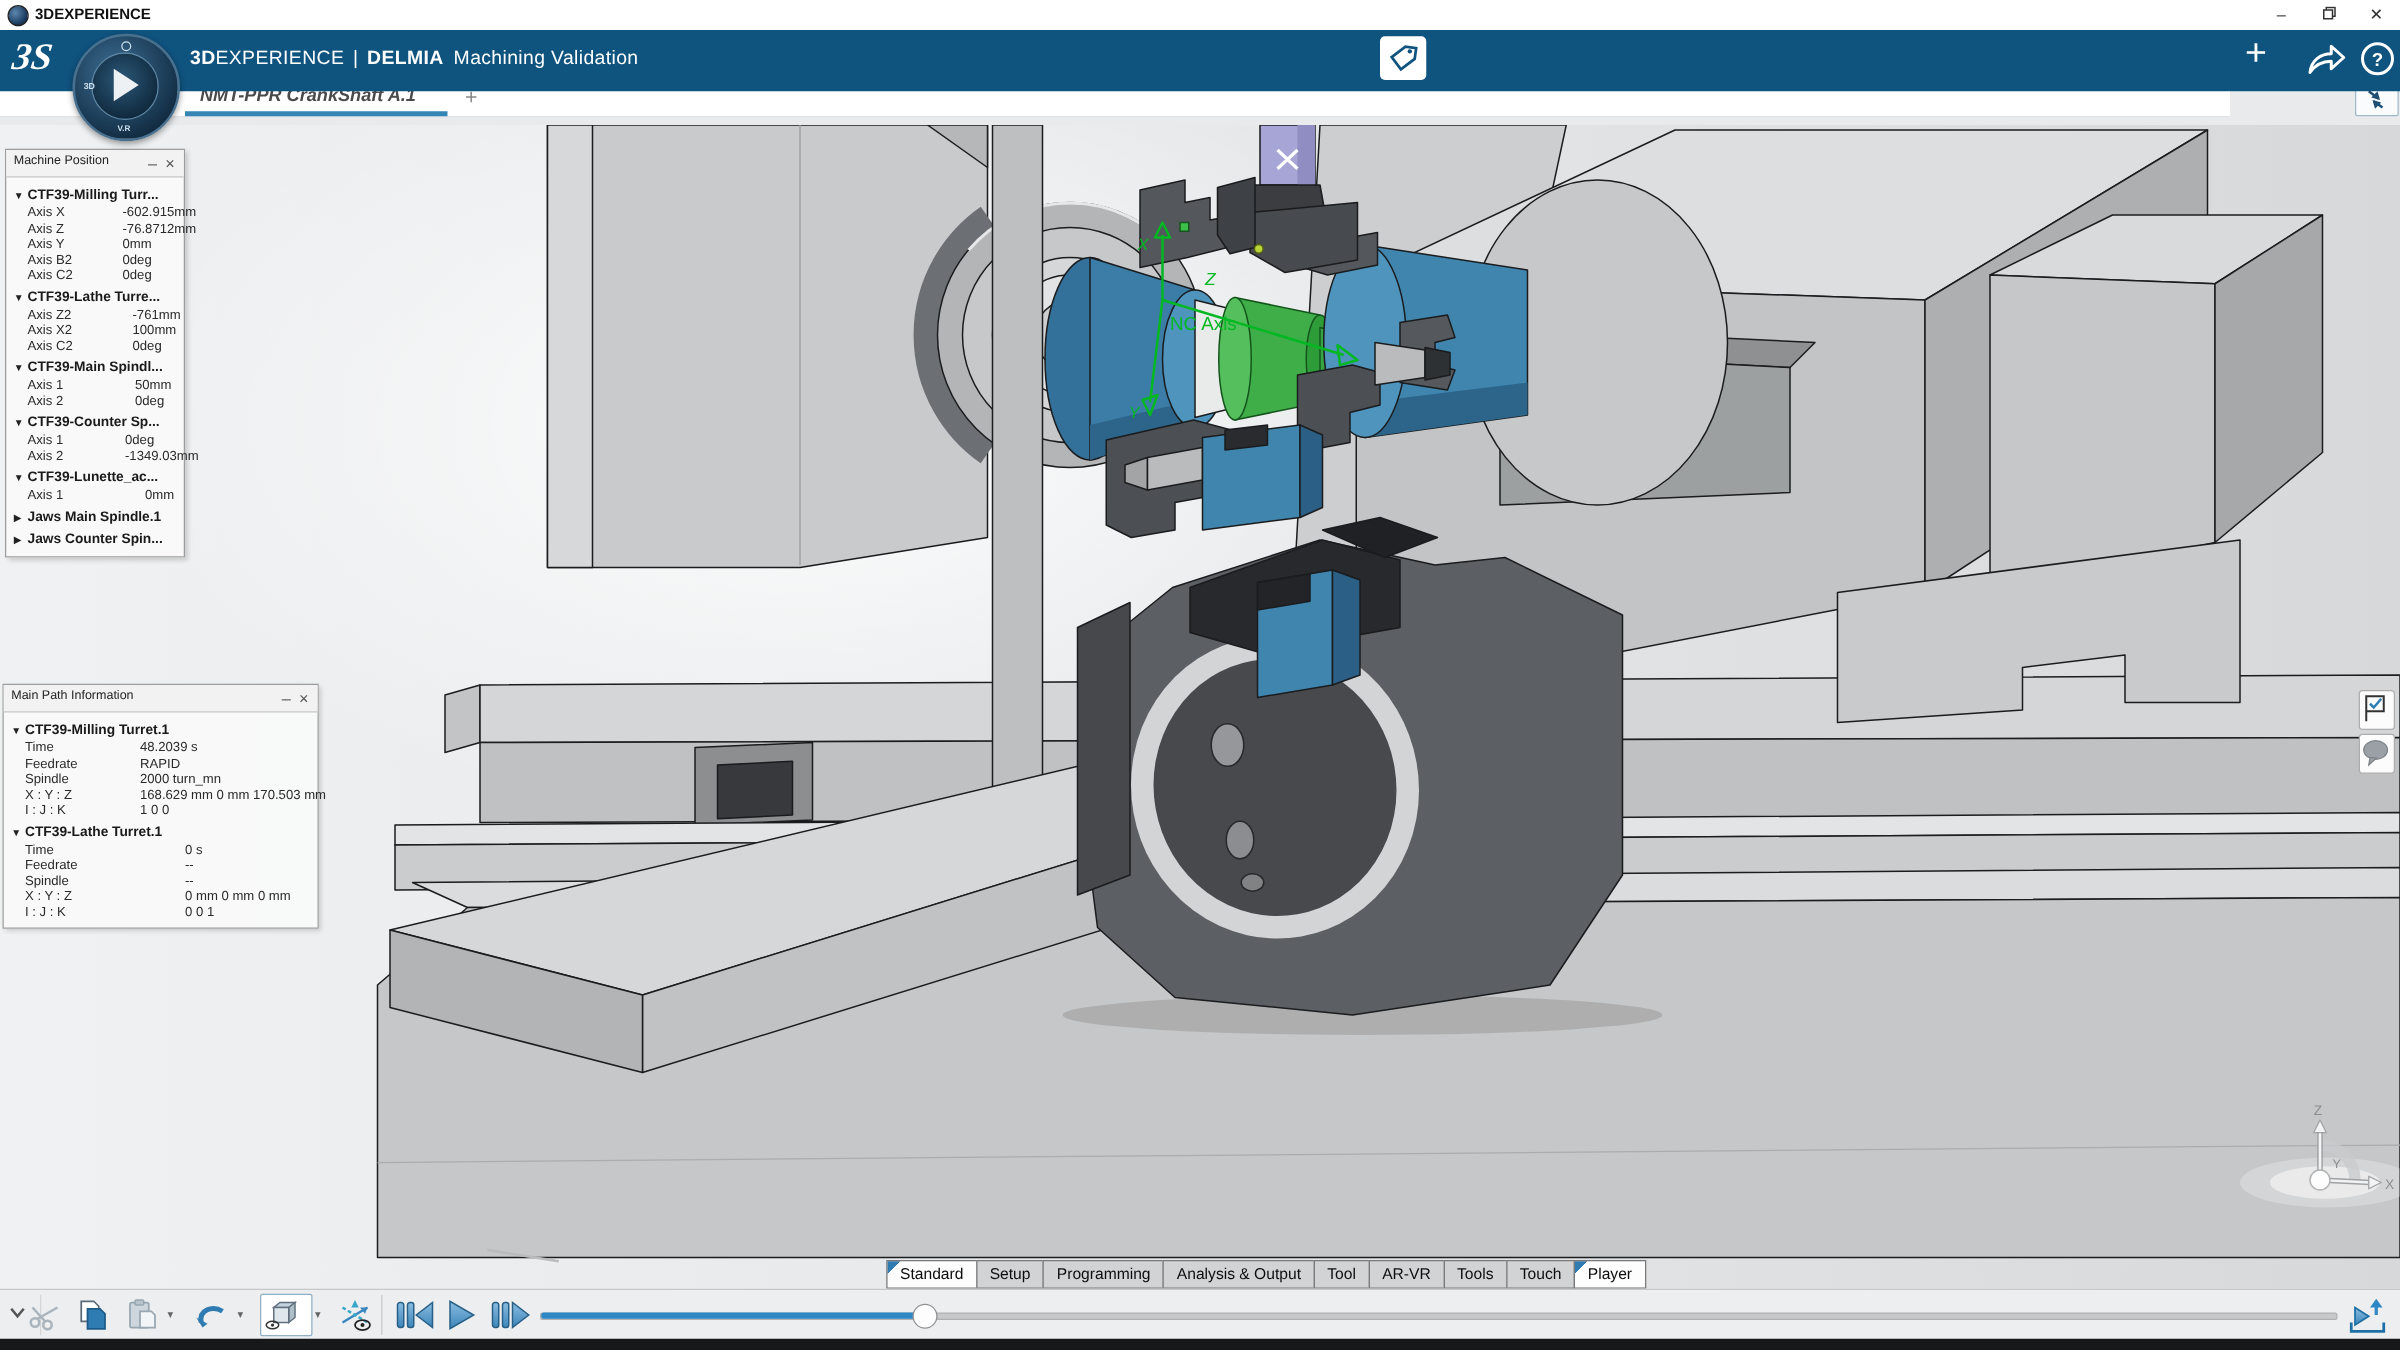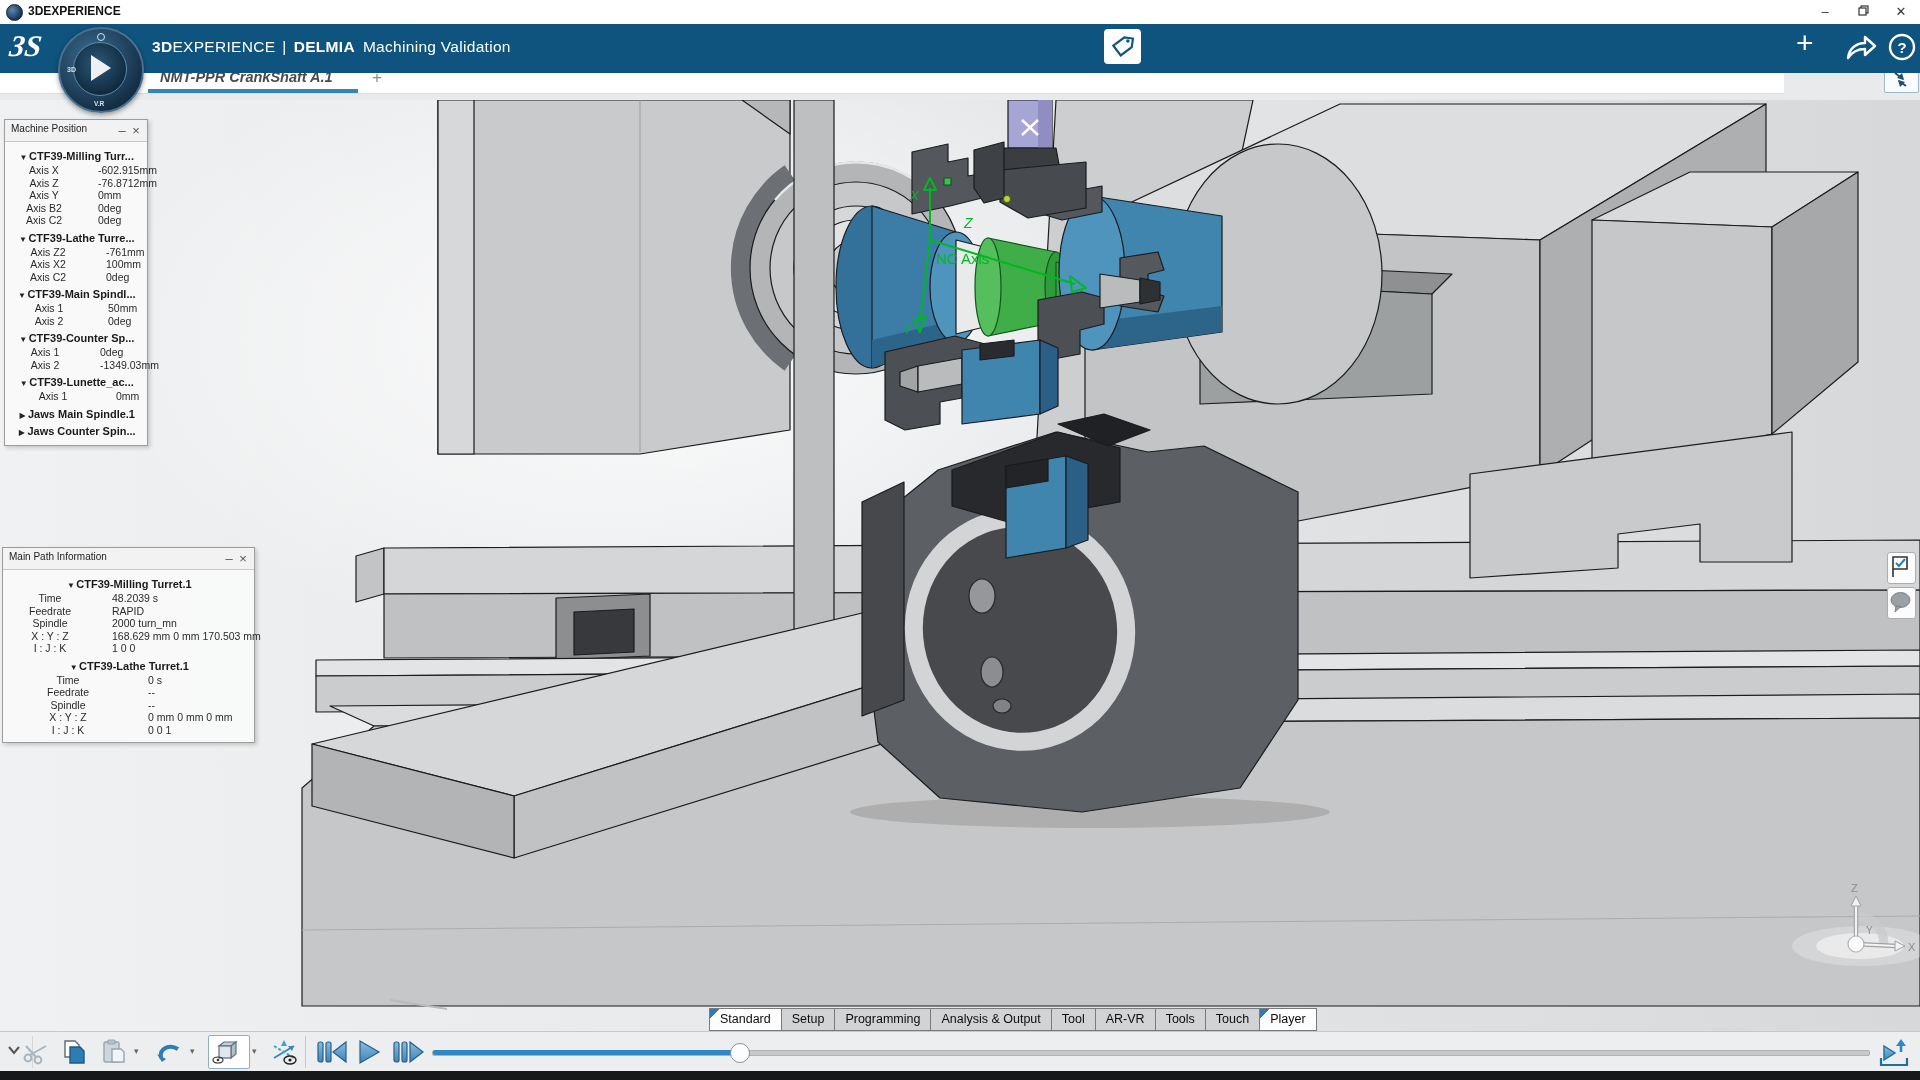--- a/index.html
+++ b/index.html
@@ -42,21 +42,21 @@
     border:1px solid #9fb9cc;border-radius:2px;}
   
   #scene{position:absolute;left:0;top:100px;width:1920px;height:932px;z-index:1;}
   
   .panel{position:absolute;background:rgba(249,249,249,.95);border:1px solid #9d9d9d;
     box-shadow:2px 2px 4px rgba(0,0,0,.18);z-index:20;}
   .panel-h{height:21px;background:#f2f2f2;border-bottom:1px solid #c9c9c9;position:relative;}
   .panel-title{position:absolute;left:6px;top:3px;font-size:10px;color:#222;}
   .pbtns{position:absolute;right:4px;top:1px;}
   .pbtn{display:inline-block;width:14px;text-align:center;font-size:13px;color:#555;line-height:19px;}
-  .panel-b{padding:3px 0 6px 0;text-align:center;}
+  .panel-b{padding:3px 0 6px 0;}
   .pgroup-h{margin:5px 6px 2px 6px;font-size:11px;font-weight:bold;color:#1a1a1a;white-space:nowrap;}
   .pgroup-h .tri{display:inline-block;width:11px;font-size:8px;color:#222;}
   .prow{display:flex;margin:0 6px 0 17px;font-size:10.5px;color:#2a2a2a;line-height:12.5px;white-space:nowrap;gap:32px;}
   .pk{flex:none;} .pv{flex:none;}
   #mp-panel{left:4px;top:119px;width:142px;}
   #tp-panel{left:2px;top:547px;width:251px;}
   #tp-panel .prow{line-height:12.5px;}
   
   .edge-btn{position:absolute;width:27px;height:30px;background:#fcfcfc;border:1px solid #adadad;border-radius:3px;z-index:20;}
   

